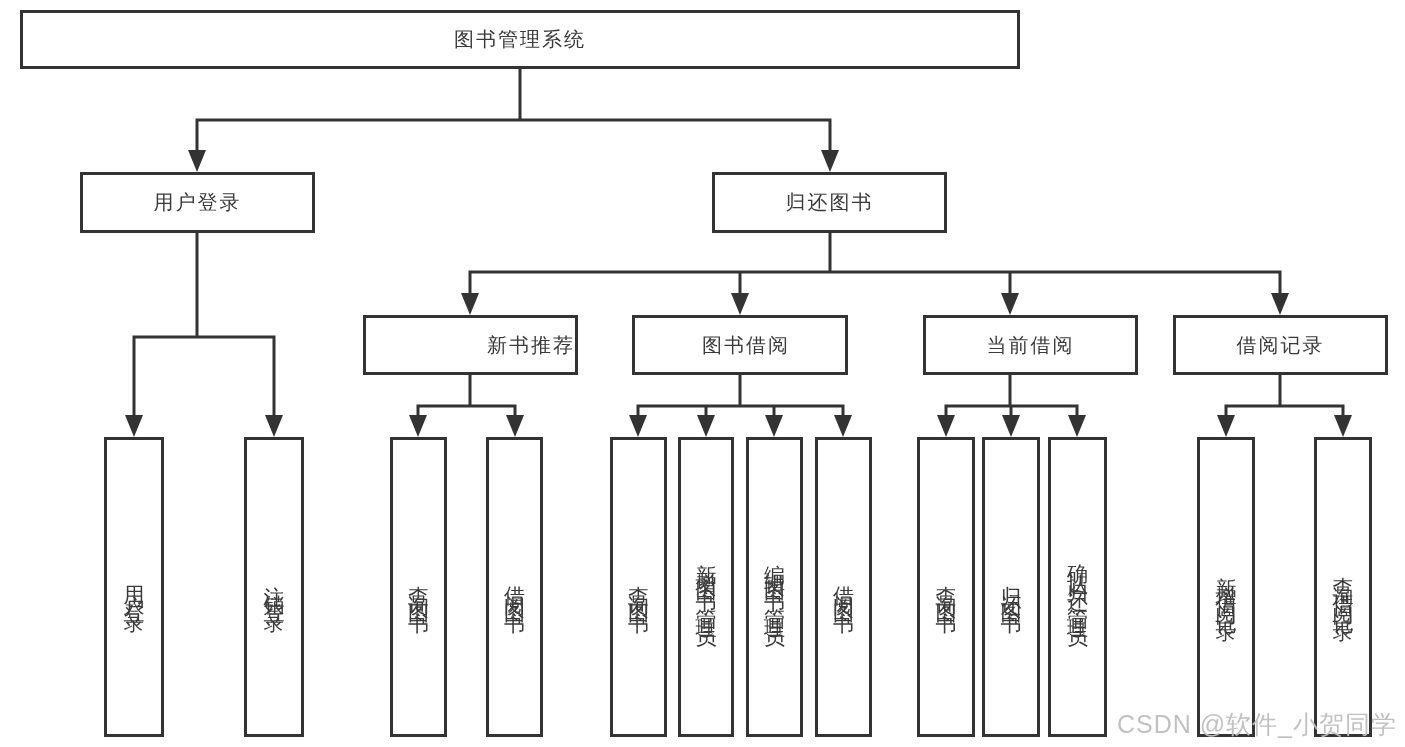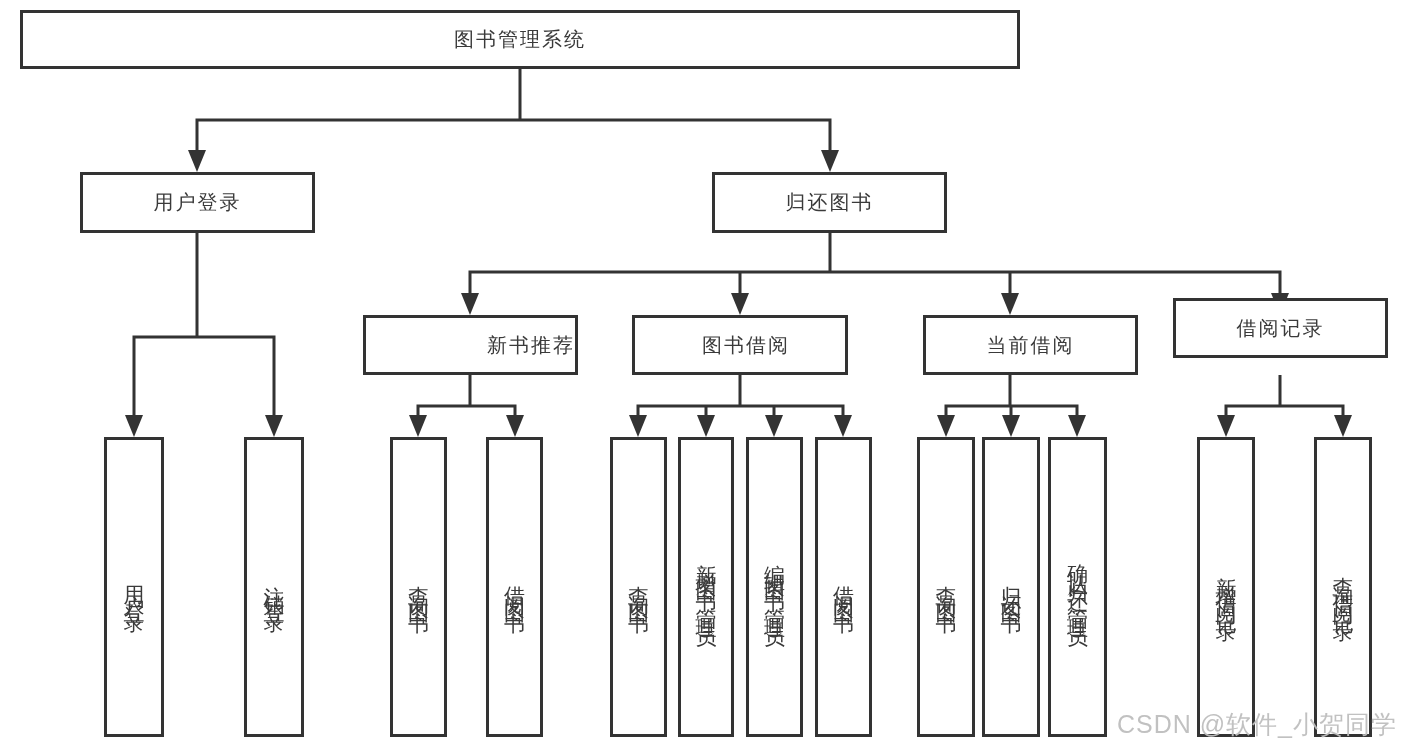--- a/index.html
+++ b/index.html
@@ -117,21 +117,21 @@
 
   <div class="box" style="left:363px; top:315px; width:215px; height:60px;justify-content:flex-end;">
     <span>新书推荐</span>
   </div>
   <div class="box" style="left:632px; top:315px; width:216px; height:60px;padding-left:12px;">
     <span>图书借阅</span>
   </div>
   <div class="box" style="left:903px; top:315px; width:215px; height:60px;margin-left:20px;">
     <span>当前借阅</span>
   </div>
-  <div class="box" style="left:1173px; top:298px; width:215px; height:60px;">
+  <div class="box" style="left:1173px; top:315px; width:215px; height:60px;">
     <span>借阅记录</span>
   </div>
 
   <div class="leaf" style="left:104px; width:60px;">
     <span>用户登录</span>
   </div>
   <div class="leaf" style="left:244px; width:60px;">
     <span>注销登录</span>
   </div>
 

